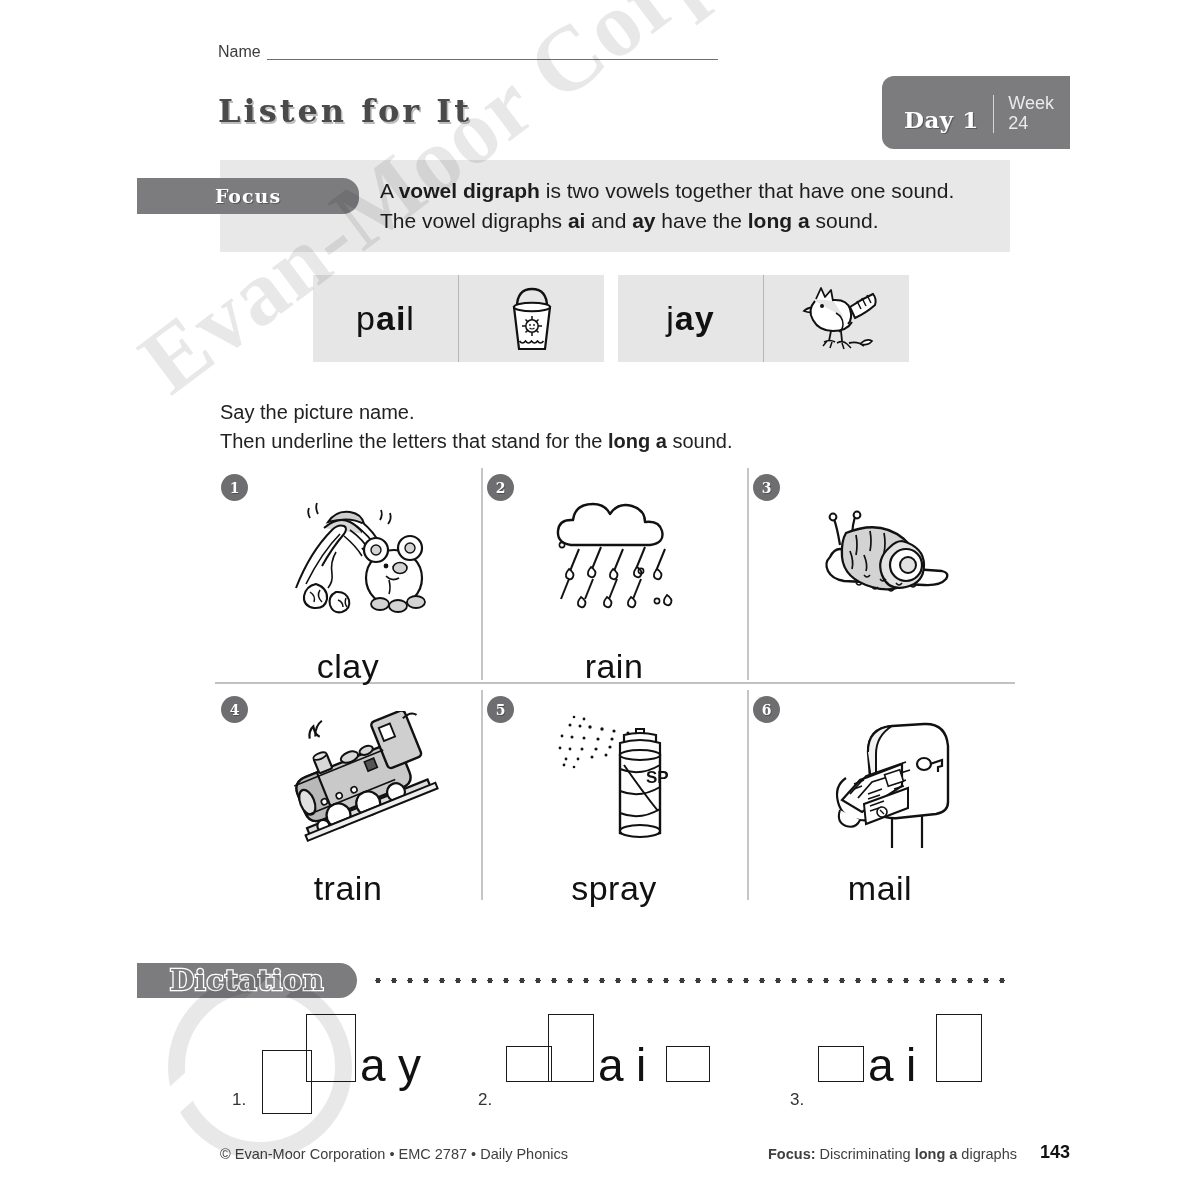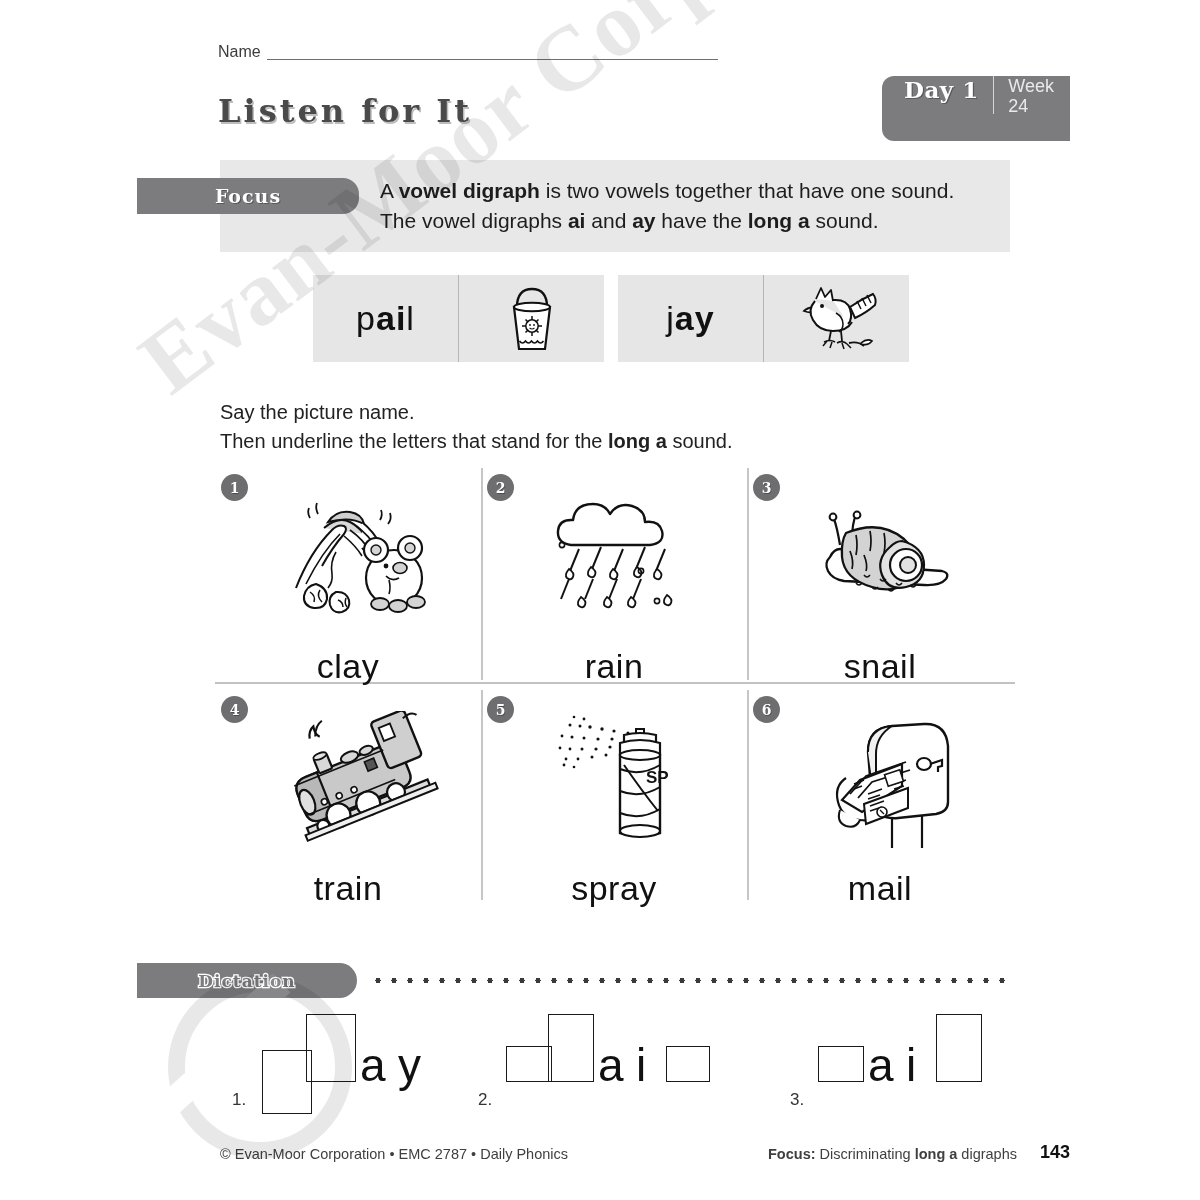--- a/index.html
+++ b/index.html
@@ -44,21 +44,21 @@
     position:absolute;left:218px;top:92px;
     font-family:"DejaVu Serif", serif;
     font-weight:700;font-size:32px;letter-spacing:3px;color:#4a4a4a;
     text-shadow:1.5px 1.5px 0 #bdbdbd;
   }
 
   
   .daybadge{
     position:absolute;right:130px;top:76px;height:57px;
     background:#7c7c7e;border-radius:12px 0 0 12px;
-    display:flex;align-items:flex-start;padding:0 16px 8px 22px;gap:14px;color:#fff;
+    display:flex;align-items:flex-end;padding:0 16px 16px 22px;gap:14px;color:#fff;
   }
   .daybadge .day{
     font-family:"DejaVu Serif", serif;font-weight:700;font-size:23px;letter-spacing:.5px;
     text-shadow:1.2px 1.2px 0 rgba(0,0,0,.28);
   }
   .daybadge .sep{width:1.6px;height:38px;background:#d6d6d6;}
   .daybadge .wk{font-size:18px;line-height:1.12;color:#eaeaea;text-align:left;}
   .daybadge .wk b{display:block;font-weight:400;}
 
   
@@ -100,21 +100,21 @@
   .cell .lbl{position:absolute;left:0;bottom:4px;width:266px;text-align:center;font-size:34px;color:#111;letter-spacing:.5px;}
   .vline{position:absolute;width:1.6px;background:#c6c6c6;}
   .hline{position:absolute;height:2.2px;background:#c2c2c2;}
 
   
   .dict-tab{
     position:absolute;left:137px;top:963px;width:220px;height:35px;
     background:#7c7c7e;border-radius:0 18px 18px 0;display:flex;align-items:center;justify-content:center;
   }
   .dict-tab span{
-    font-family:"DejaVu Serif", serif;font-weight:700;font-size:17px;letter-spacing:1px;
+    font-family:"DejaVu Serif", serif;font-weight:700;font-size:28px;letter-spacing:1px;
     color:#7c7c7e;-webkit-text-stroke:2.6px #ffffff; paint-order:stroke fill;
   }
   .dots{position:absolute;left:370px;top:977px;width:640px;height:7px;
     background-image:radial-gradient(circle, #3a3a3a 2.6px, transparent 2.7px);
     background-size:16px 7px;background-repeat:repeat-x;}
 
   .dict-row{position:absolute;top:1000px;height:118px;}
   .dict-row .idx{position:absolute;bottom:8px;font-size:17px;color:#333;}
   .bx{position:absolute;border:1.7px solid #1a1a1a;background:transparent;}
   .dl{position:absolute;font-size:46px;color:#111;line-height:1;}
@@ -322,21 +322,20 @@
             <path d="M58 76 q3 4 6 0"></path>
               <path d="M74 80 q3 4 6 0"></path>
               <path d="M90 84 q3 4 6 0"></path>
             <path d="M66 88 q3 4 6 0"></path>
               <path d="M82 90 q3 4 6 0"></path>
               <path d="M104 86 q3 4 6 0"></path>
             <path d="M50 84 q3 4 6 0"></path>
           </g>
         </svg>
       </div>
-      <div class="lbl">snail</div>
     </div>
 
     <div class="cell" style="left:0;top:222px;">
       <div class="num">4</div>
       <div class="art">
         <svg width="176" height="136" viewBox="0 0 176 136">
           <g transform="rotate(-22 88 68)">
             <path d="M30 62 q0 -14 14 -14 l86 0 q12 0 12 12 l0 22 q0 12 -12 12 l-86 0 q-14 0 -14 -14z" fill="#c9c9c9" stroke="#111" stroke-width="2.4"></path>
             <path d="M30 62 q0 -14 14 -14 l12 0 l0 46 l-12 0 q-14 0 -14 -14z" fill="#b8b8b8" stroke="#111" stroke-width="2.2"></path>
             <ellipse cx="36" cy="72" rx="7" ry="13" fill="#e0e0e0" stroke="#111" stroke-width="2.2"></ellipse>

